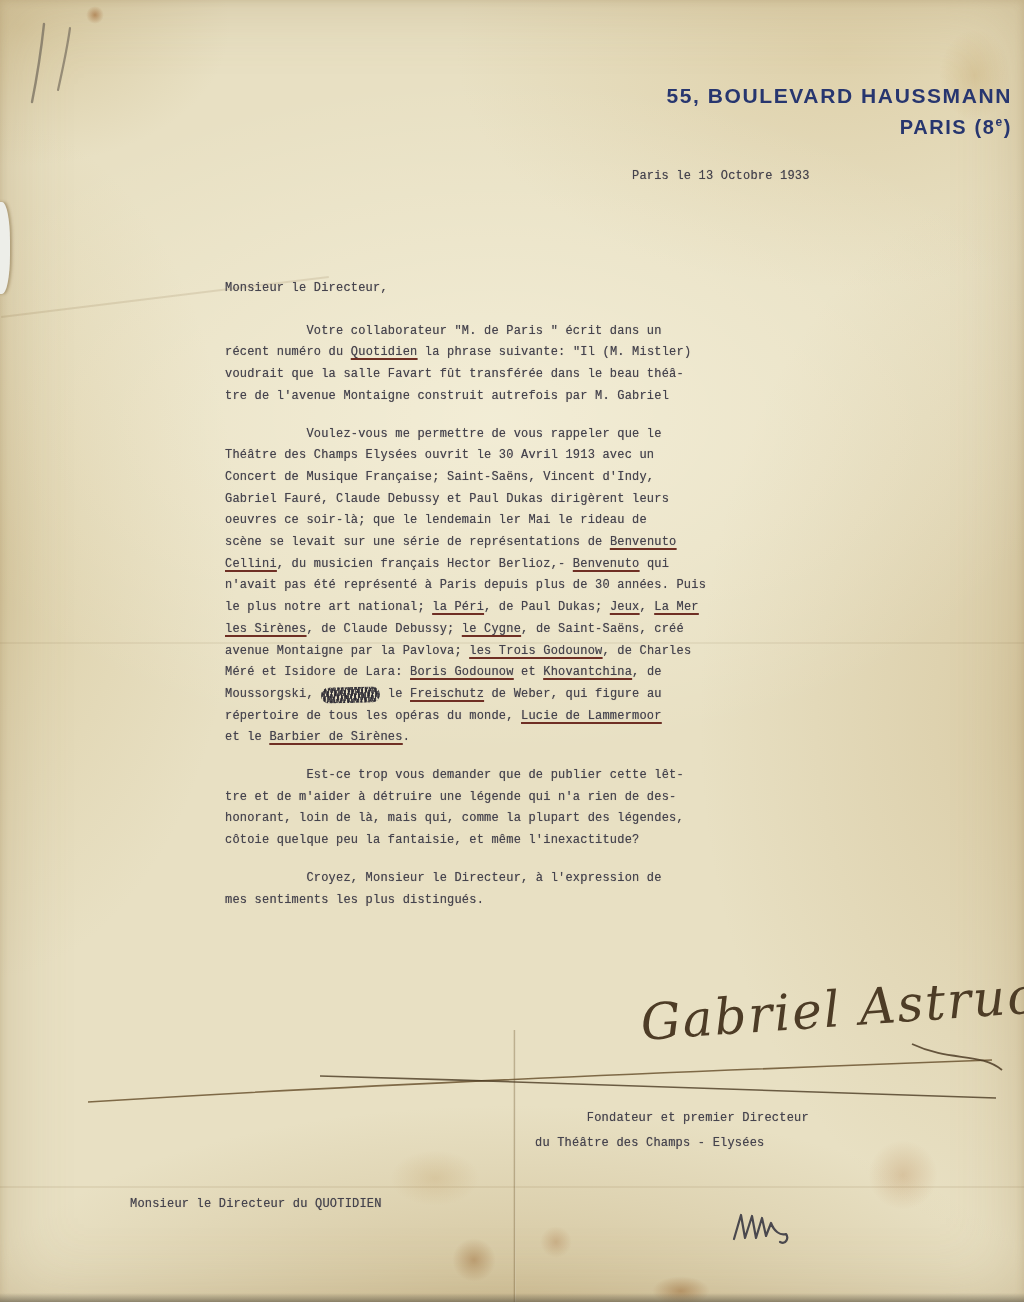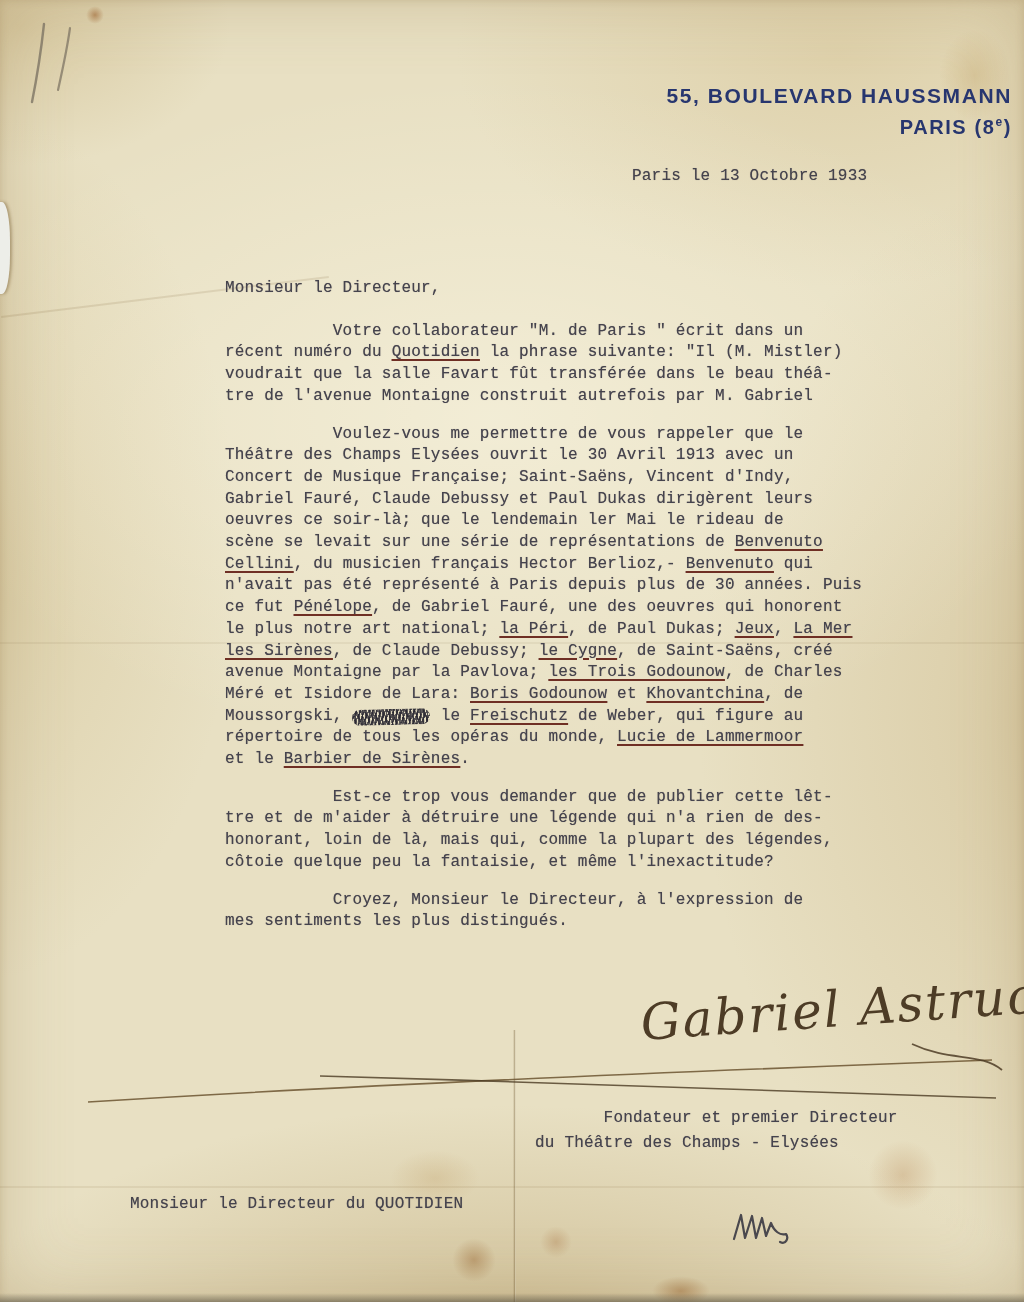--- a/index.html
+++ b/index.html
@@ -18,21 +18,21 @@
       radial-gradient(ellipse 620px 380px at 82% 4%,  rgba(205,182,128,0.35), rgba(205,182,128,0) 62%),
       radial-gradient(ellipse 480px 760px at 101% 55%, rgba(188,162,106,0.32), rgba(188,162,106,0) 70%),
       radial-gradient(ellipse 760px 300px at 50% 101%, rgba(176,150,95,0.40), rgba(176,150,95,0) 70%),
       radial-gradient(ellipse 380px 640px at -2% 42%,  rgba(196,173,115,0.33), rgba(196,173,115,0) 68%),
       radial-gradient(ellipse 300px 200px at 2% 2%,    rgba(190,165,108,0.35), rgba(190,165,108,0) 70%);
     box-shadow: inset 0 0 70px rgba(148,118,66,0.30), inset 0 0 10px rgba(130,100,55,0.22);
   }
   
   .type{
     color:#45434d;
-    font-size:16px;
+    font-size:12px;
     line-height:21.7px;
     letter-spacing:0.2px;
     text-shadow:0 0 0.7px rgba(58,55,66,0.55);
   }
   .line{white-space:pre;}
   .para{margin-top:16px;}
   .para.nogap{margin-top:0;}
   .salutation{margin-bottom:21px;}
   .body-block{position:absolute;left:225px;top:278px;width:800px;}
   .u{
@@ -135,21 +135,20 @@
         </div>
         <div class="para">
           <div class="line"><span>           Voulez-vous me permettre de vous rappeler que le</span></div>
           <div class="line"><span>Théâtre des Champs Elysées ouvrit le 30 Avril 1913 avec un</span></div>
           <div class="line"><span>Concert de Musique Française; Saint-Saëns, Vincent d'Indy,</span></div>
           <div class="line"><span>Gabriel Fauré, Claude Debussy et Paul Dukas dirigèrent leurs</span></div>
           <div class="line"><span>oeuvres ce soir-là; que le lendemain ler Mai le rideau de</span></div>
           <div class="line"><span>scène se levait sur une série de représentations de </span><span class="u">Benvenuto</span></div>
           <div class="line"><span class="u">Cellini</span><span>, du musicien français Hector Berlioz,- </span><span class="u">Benvenuto</span><span> qui</span></div>
           <div class="line"><span>n'avait pas été représenté à Paris depuis plus de 30 années. Puis</span></div>
-          <div class="line"><span>ce fut </span><span class="u">Pénélope</span><span>, de Gabriel Fauré, une des oeuvres qui honorent</span></div>
           <div class="line"><span>le plus notre art national; </span><span class="u">la Péri</span><span>, de Paul Dukas; </span><span class="u">Jeux</span><span>, </span><span class="u">La Mer</span></div>
           <div class="line"><span class="u">les Sirènes</span><span>, de Claude Debussy; </span><span class="u">le Cygne</span><span>, de Saint-Saëns, créé</span></div>
           <div class="line"><span>avenue Montaigne par la Pavlova; </span><span class="u">les Trois Godounow</span><span>, de Charles</span></div>
           <div class="line"><span>Méré et Isidore de Lara: </span><span class="u">Boris Godounow</span><span> et </span><span class="u">Khovantchina</span><span>, de</span></div>
           <div class="line"><span>Moussorgski, </span><span class="scribble">        </span><span> le </span><span class="u">Freischutz</span><span> de Weber, qui figure au</span></div>
           <div class="line"><span>répertoire de tous les opéras du monde, </span><span class="u">Lucie de Lammermoor</span></div>
           <div class="line"><span>et le </span><span class="u">Barbier de Sirènes</span><span>.</span></div>
         </div>
         <div class="para">
           <div class="line"><span>           Est-ce trop vous demander que de publier cette lêt-</span></div>

